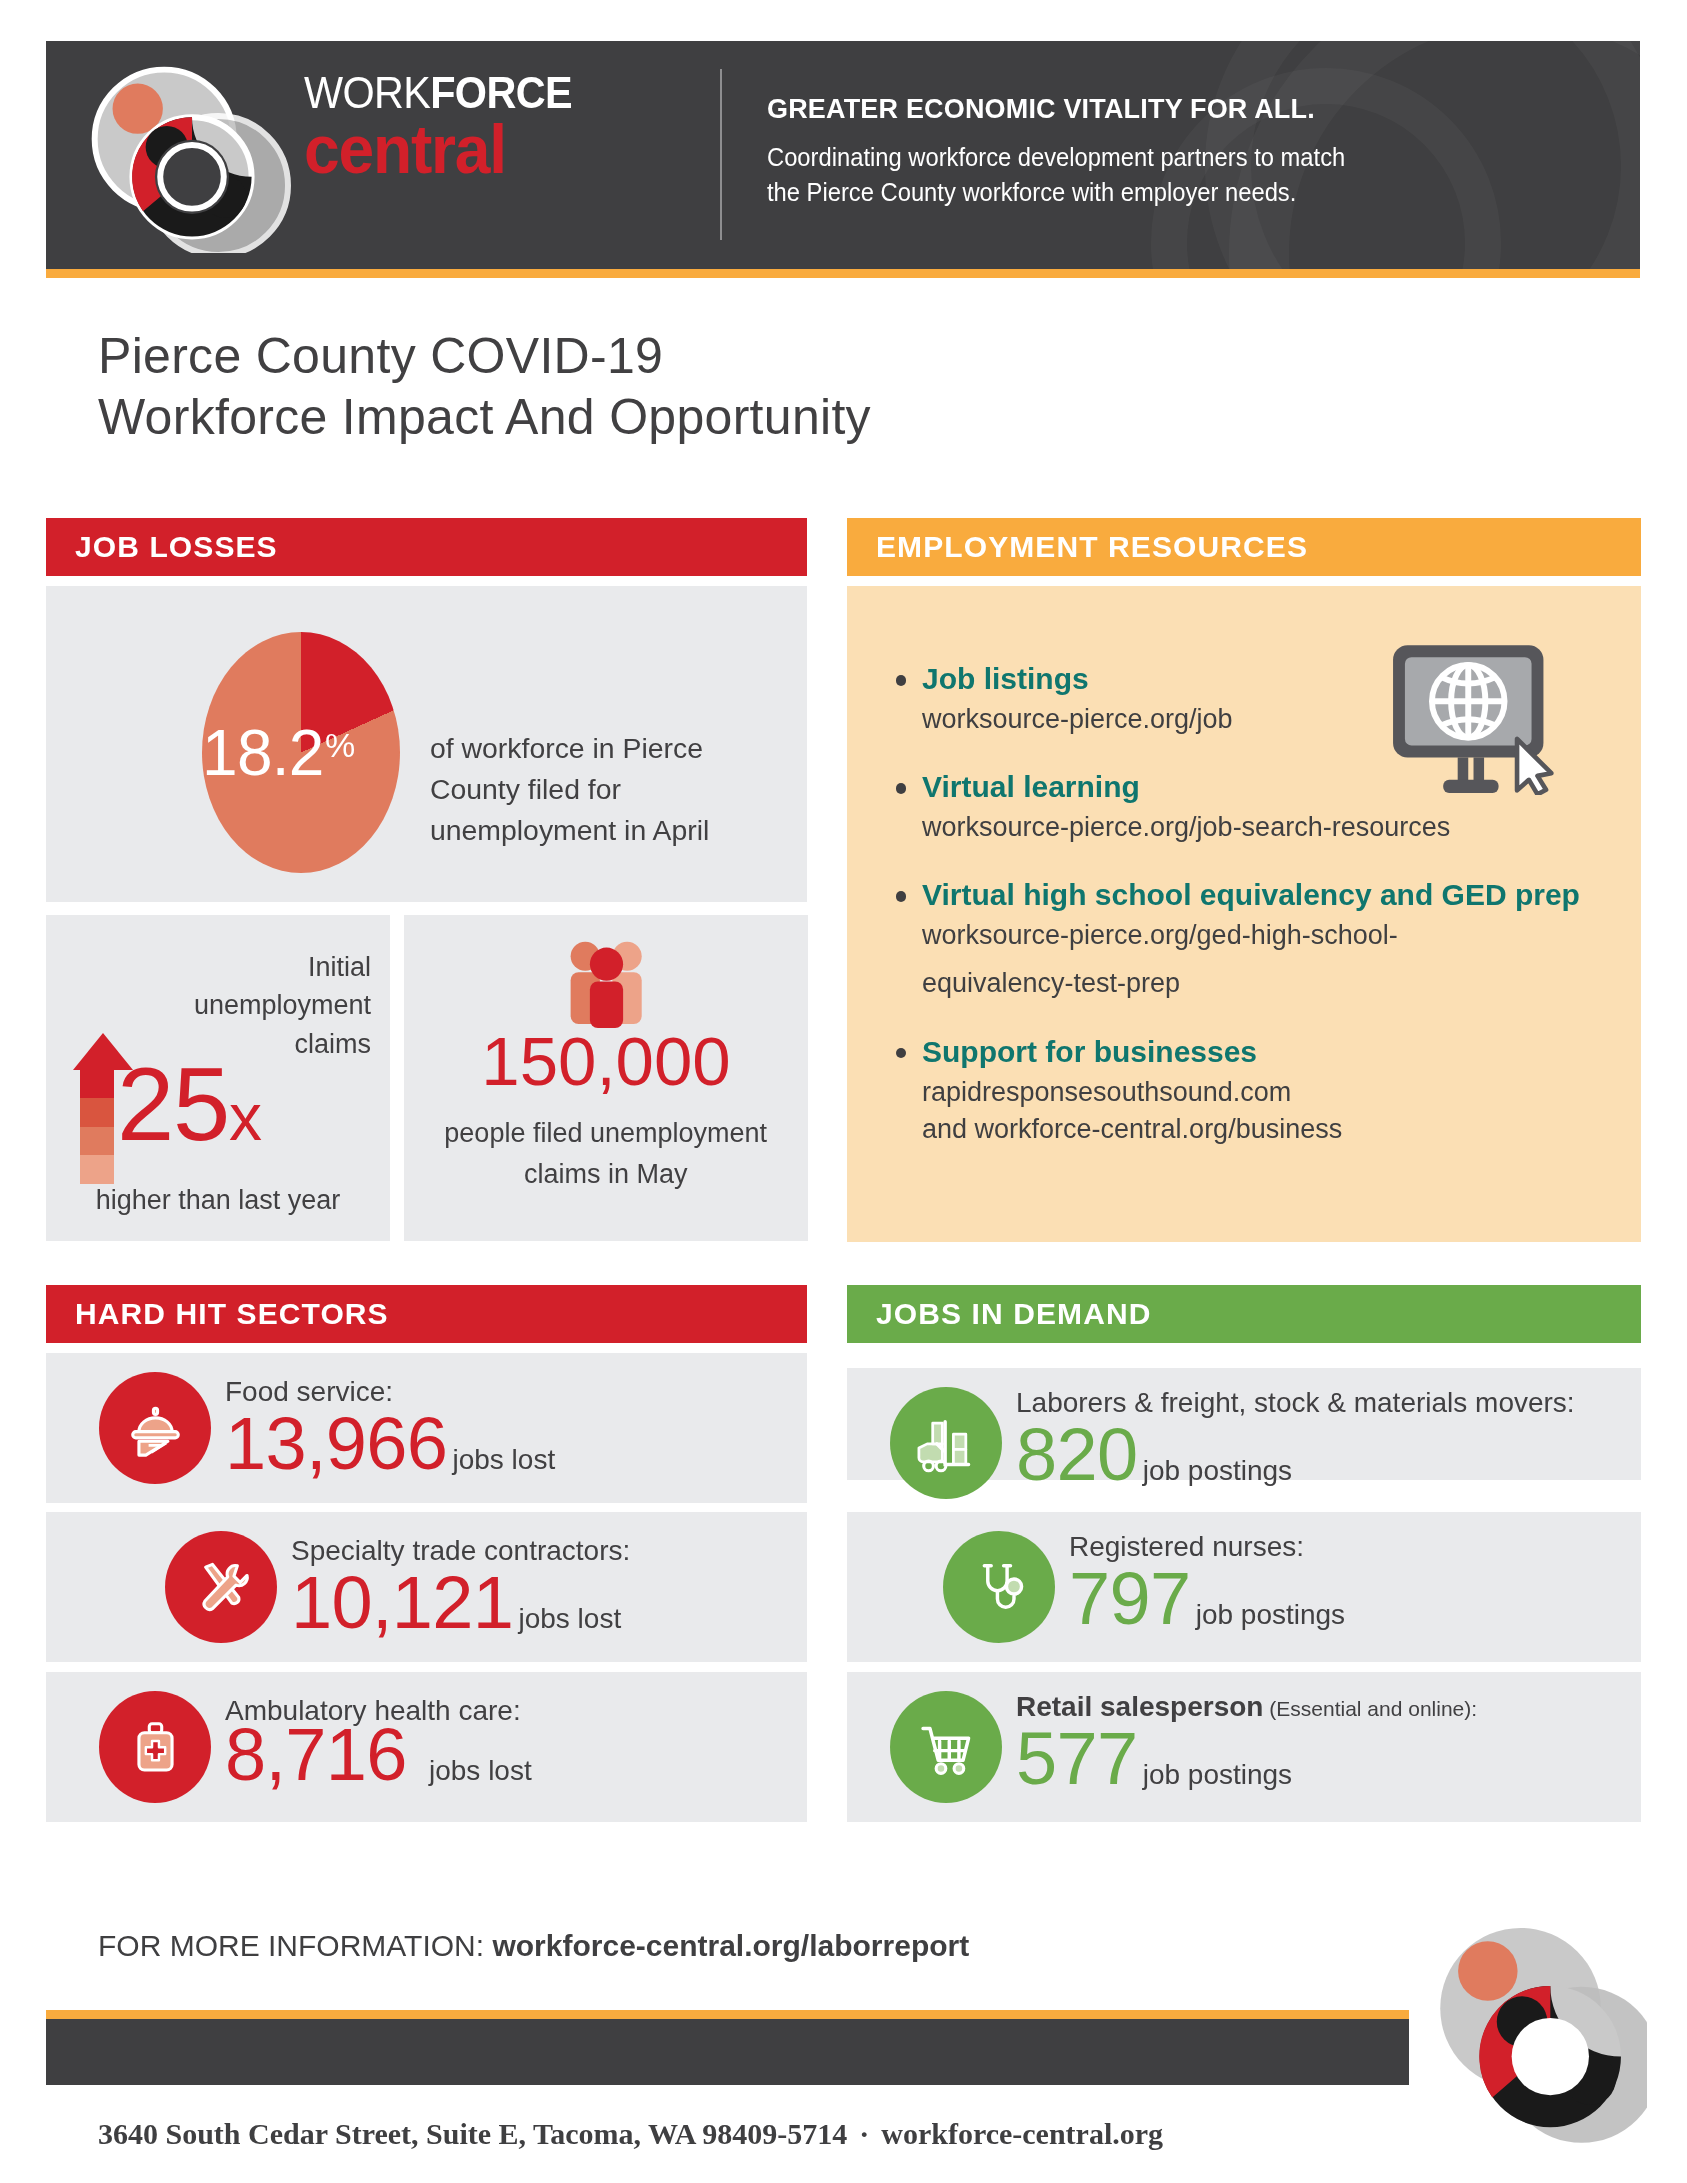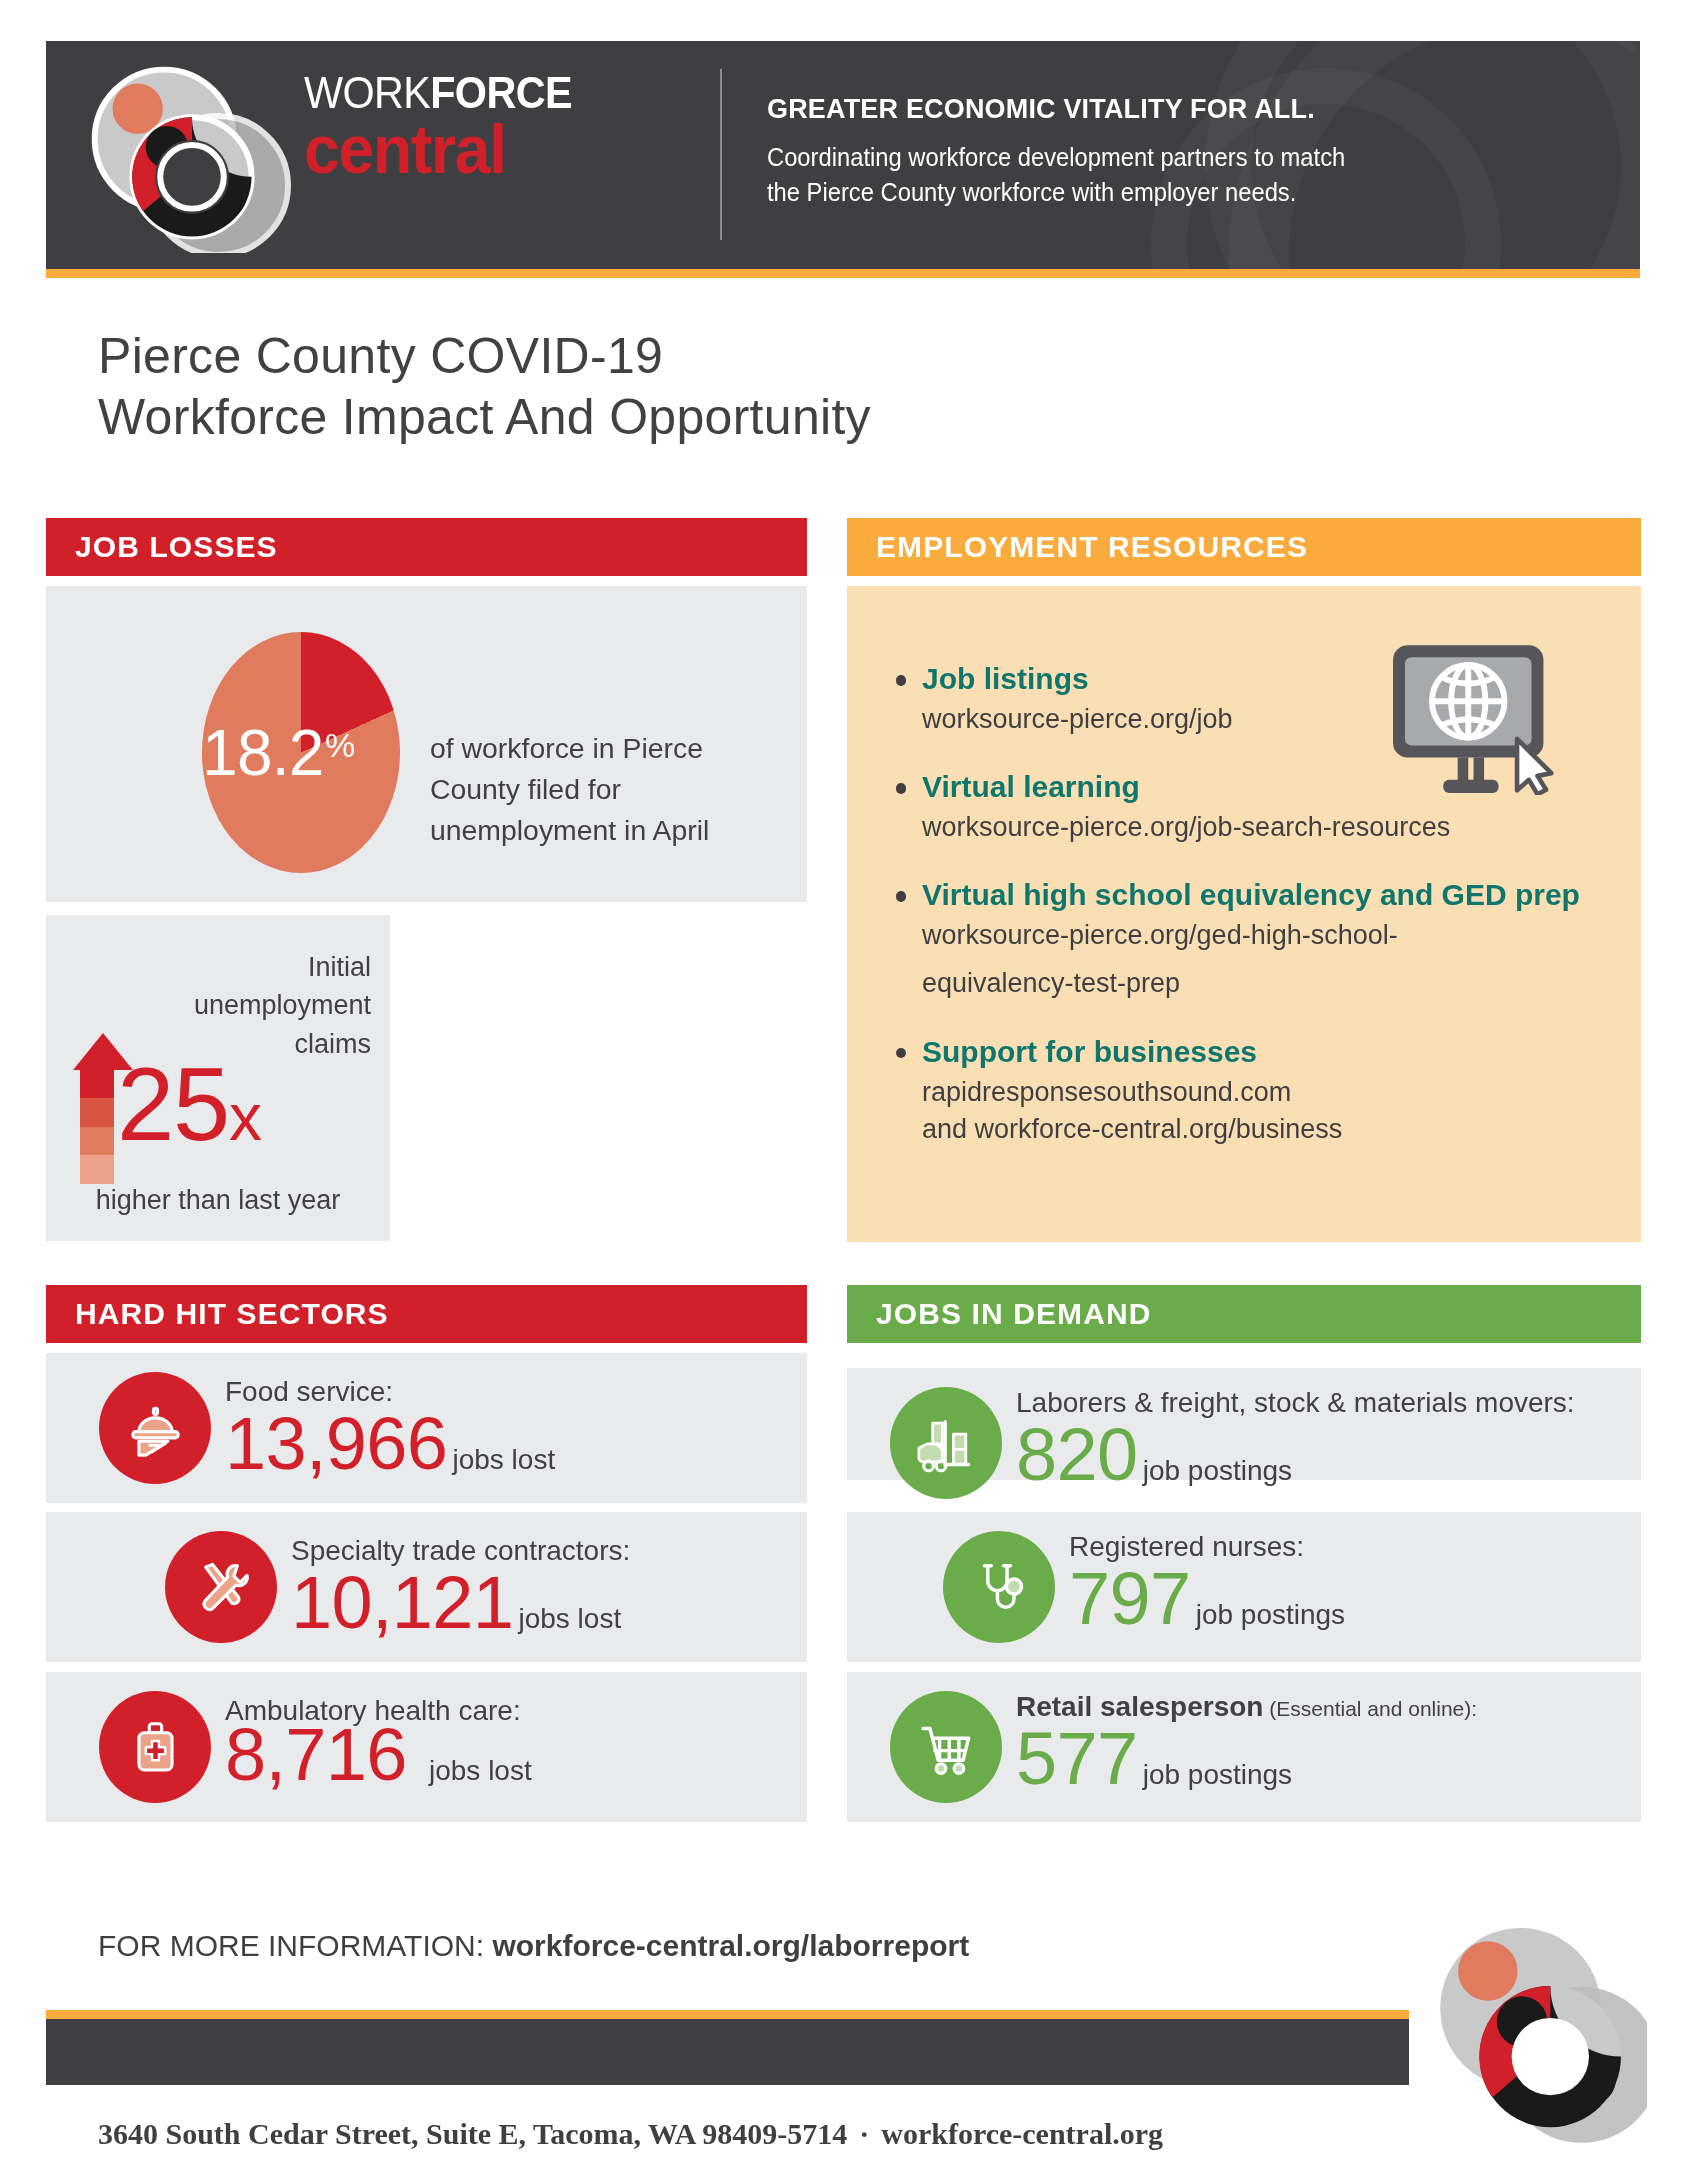--- a/index.html
+++ b/index.html
@@ -241,20 +241,41 @@
       <div class="arrow-head"></div>
       <div class="arrow-seg" style="background:#d2202a"></div>
       <div class="arrow-seg" style="background:#d9553f"></div>
       <div class="arrow-seg" style="background:#e07b5e"></div>
       <div class="arrow-seg" style="background:#eda389"></div>
     </div>
     <div class="big-25"><span>25</span><span class="x">x</span></div>
     <div class="arrow-lbl-bot">higher than last year</div>
   </div>
 
+  <div class="people-box">
+    <svg class="people-graphic" viewBox="0 0 140 140">
+      <g fill="#e07b5e">
+        <circle cx="38" cy="32" r="22"></circle>
+        <rect x="16" y="56" width="44" height="78" rx="12"></rect>
+      </g>
+      <g fill="#eda389">
+        <circle cx="101" cy="32" r="22"></circle>
+        <rect x="79" y="56" width="44" height="78" rx="12"></rect>
+      </g>
+      <g fill="#d2202a">
+        <circle cx="70" cy="44" r="25"></circle>
+        <rect x="45" y="70" width="50" height="70" rx="12"></rect>
+      </g>
+    </svg>
+    <div class="big-150">150,000</div>
+    <div class="people-cap">
+      <div>people filed unemployment</div>
+      <div>claims in May</div>
+    </div>
+  </div>
 
   <div class="sect-head orange-bg" style="left:847px;top:518px;width:794px;">
     <span>EMPLOYMENT RESOURCES</span>
   </div>
   <div class="panel-orange" style="left:847px;top:586px;width:794px;height:656px;"></div>
 
   <svg class="monitor" viewBox="0 0 270 235">
     <rect x="10" y="8" width="228" height="170" rx="22" fill="#56565a"></rect>
     <rect x="28" y="26" width="192" height="134" rx="10" fill="#a7a9ac"></rect>
     <g stroke="#ffffff" stroke-width="9" fill="none">

